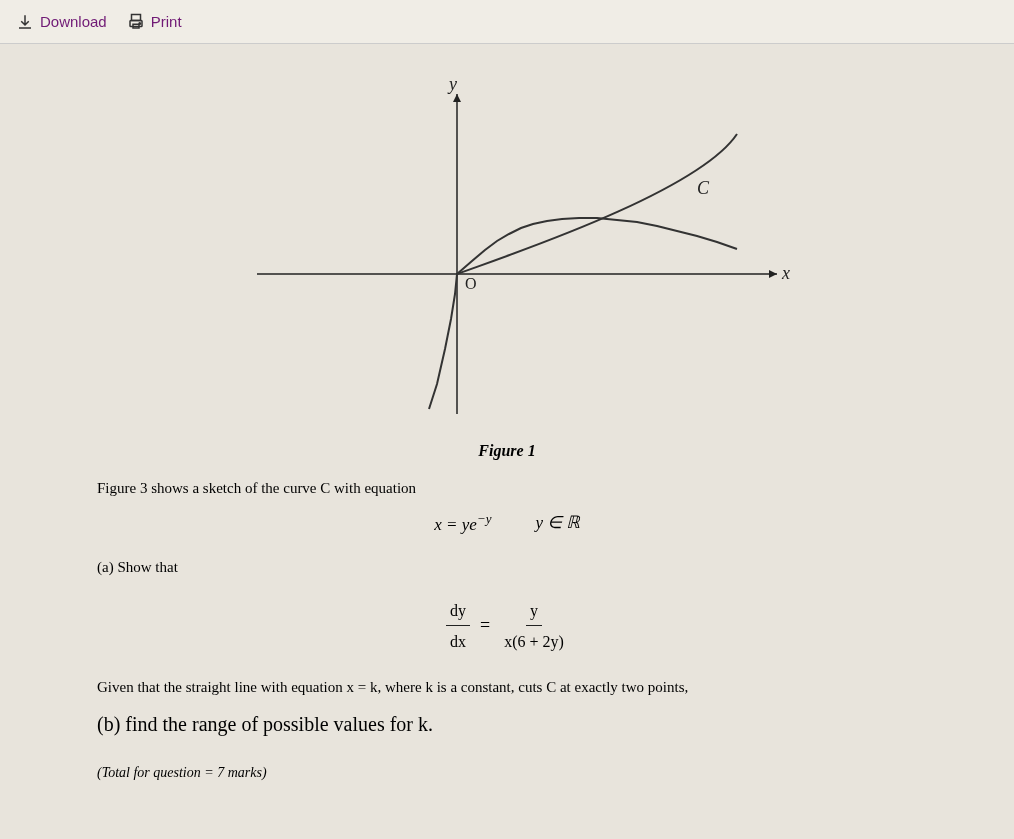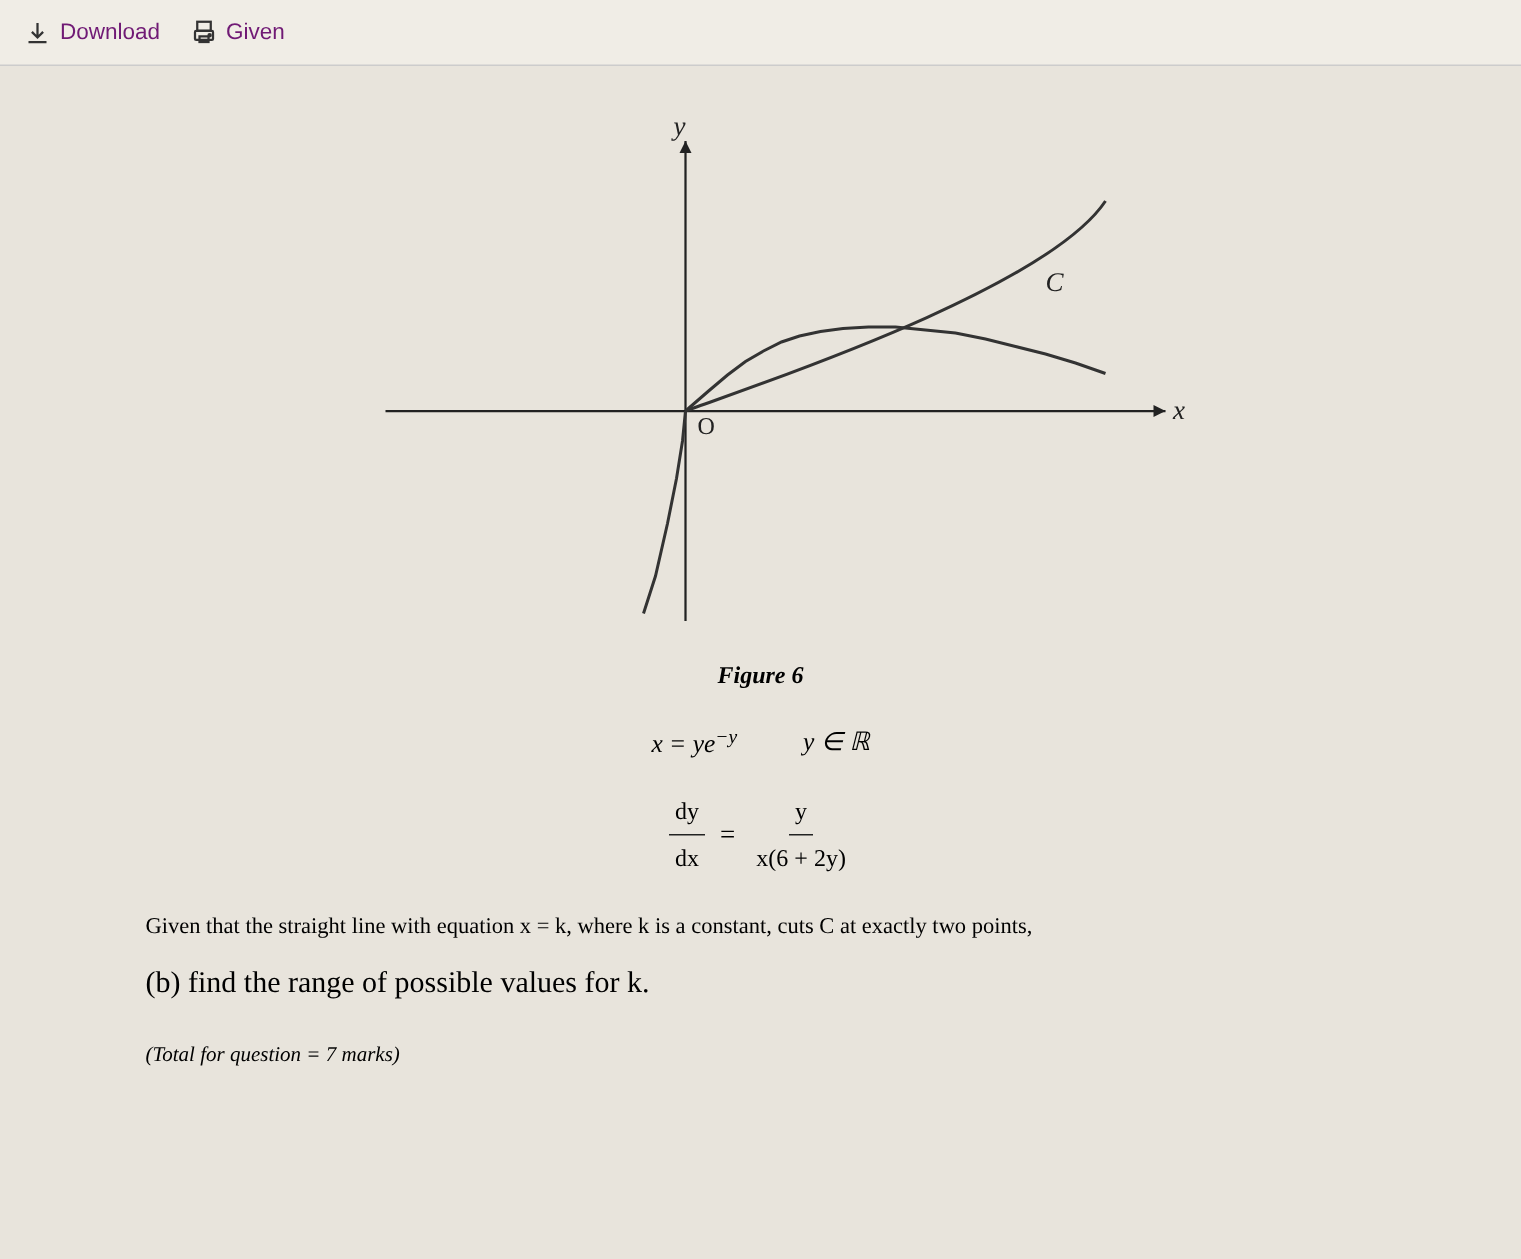--- a/index.html
+++ b/index.html
@@ -149,21 +149,21 @@
     </svg>
     <span>Download</span>
   </button>
   <button class="toolbar-btn">
     <svg viewBox="0 0 24 24" fill="none" stroke="#333" stroke-width="2">
       <rect x="6" y="2" width="12" height="8"></rect>
       <rect x="4" y="10" width="16" height="8" rx="1"></rect>
       <rect x="8" y="15" width="8" height="5"></rect>
       <circle cx="17" cy="14" r="1" fill="#333"></circle>
     </svg>
-    <span>Given</span>
+    <span>Print</span>
   </button>
 </div>
 
 <div class="content-area">
 
   <div class="graph-container">
     <svg class="graph-svg" viewBox="0 0 600 360">
 
       <line x1="50" y1="200" x2="570" y2="200" stroke="#222" stroke-width="1.5"></line>
 
@@ -211,35 +211,41 @@
         230,310
         222,335
       "></polyline>
 
       <text x="490" y="120" font-family="Times New Roman" font-size="18" font-style="italic" fill="#222">C</text>
 
     </svg>
   </div>
 
   <div class="figure-label">
-    <span>Figure 6</span>
+    <span>Figure 1</span>
   </div>
 
   <div class="question-body">
 
+    <p class="question-intro">
+      <span>Figure 3 shows a sketch of the curve C with equation</span>
+    </p>
 
     <div class="equation-line">
       <span style="font-style:italic; font-size:17px;">
         x = ye<sup style="font-size:13px;">−y</sup>
       </span>
       <span style="font-style:italic; font-size:17px;">
         y ∈ ℝ
       </span>
     </div>
 
+    <p class="part-label">
+      <span>(a)  Show that</span>
+    </p>
 
     <div class="fraction-container">
       <span class="fraction">
         <span class="num">dy</span>
         <span class="den">dx</span>
       </span>
       <span class="equals-sign">=</span>
       <span class="fraction">
         <span class="num">y</span>
         <span class="den">x(6 + 2y)</span>

